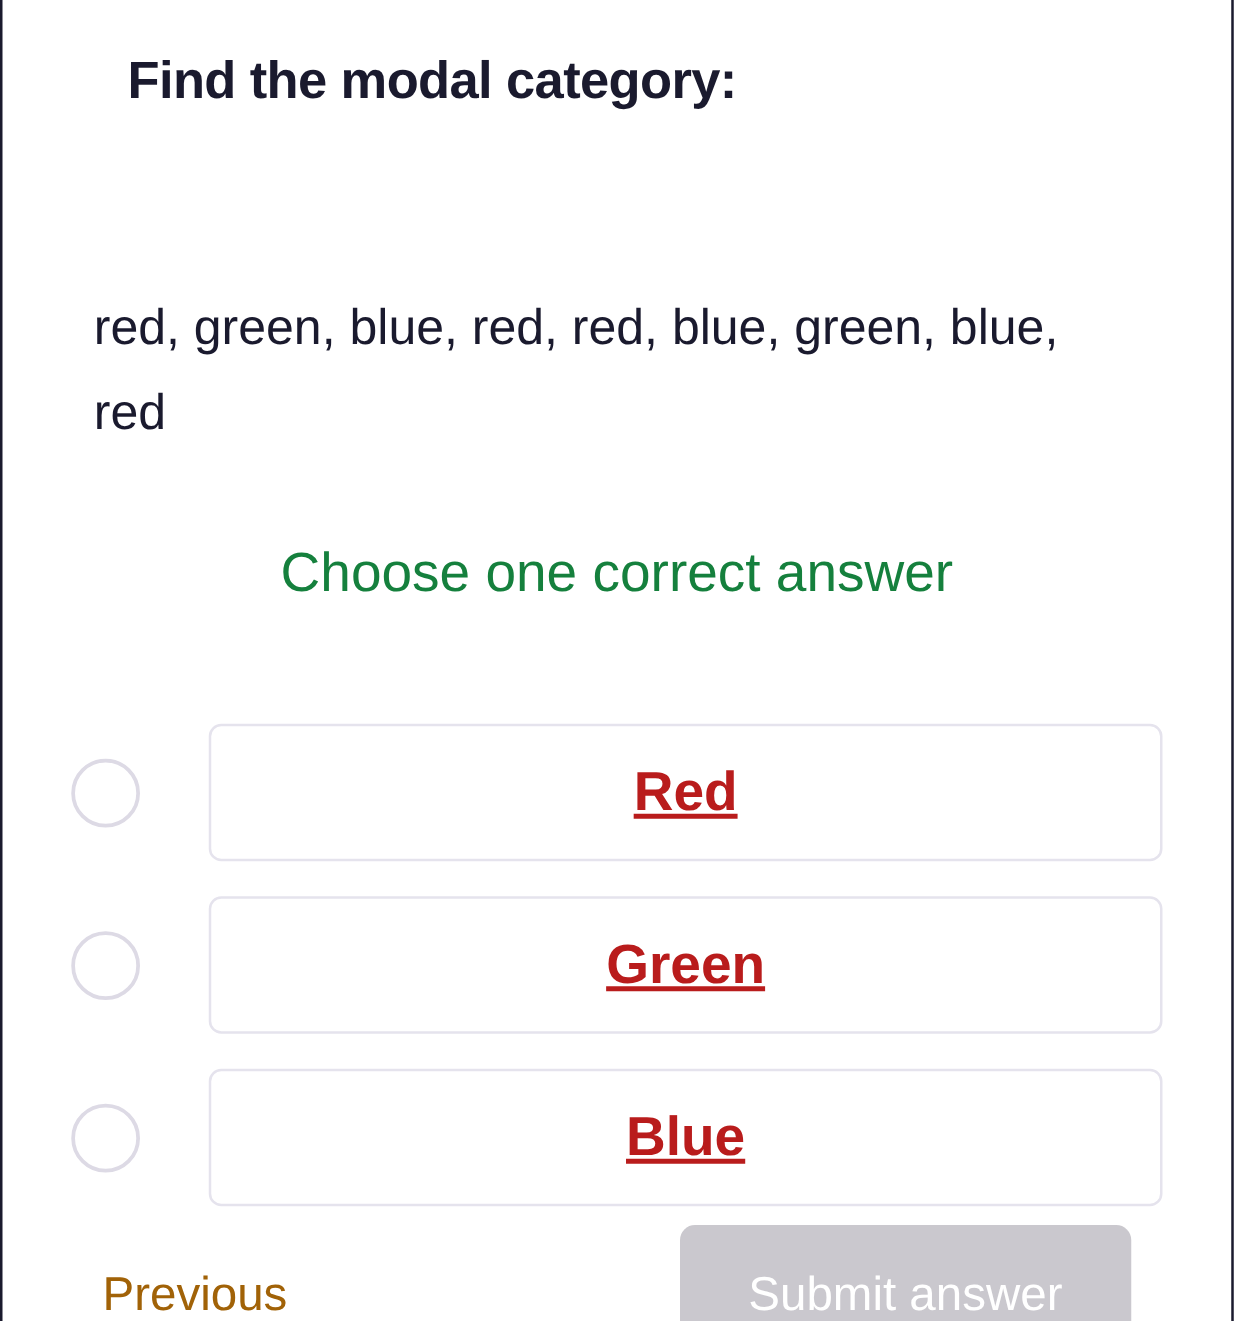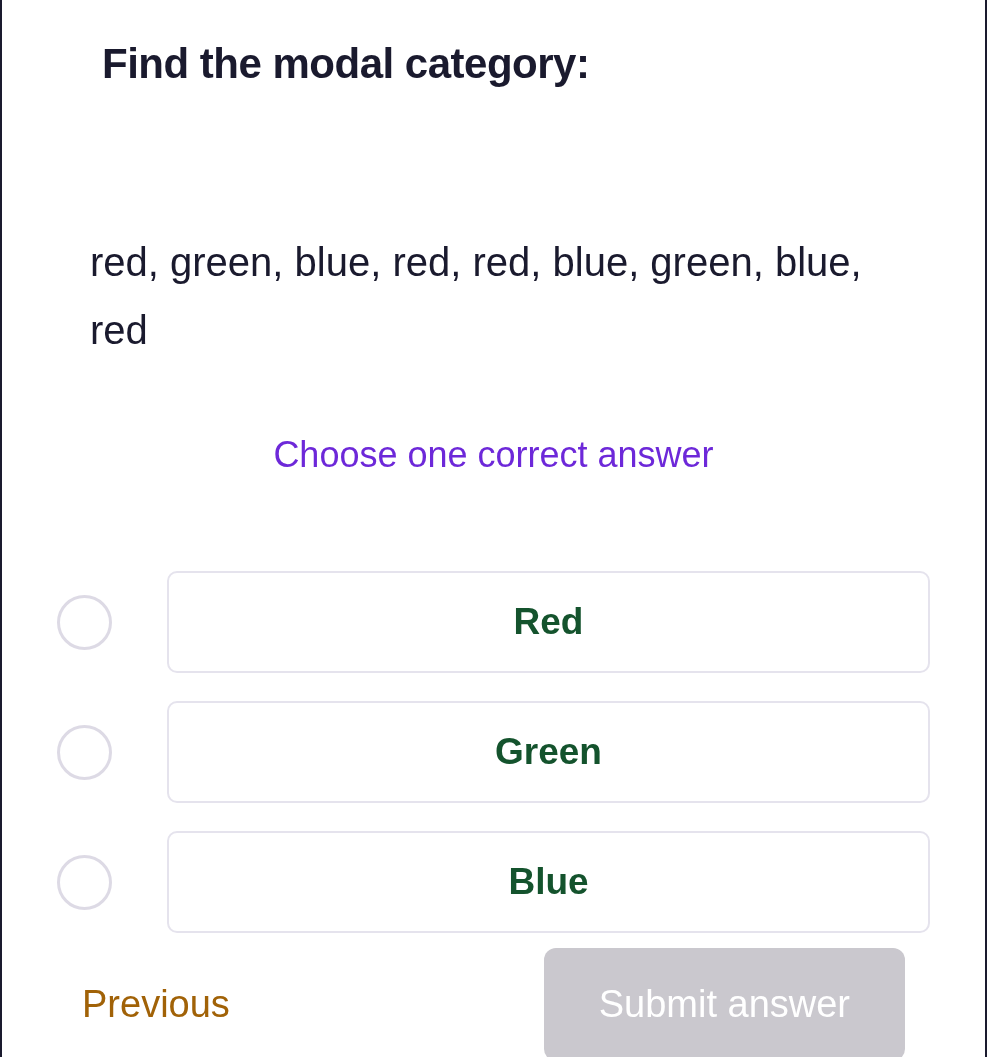--- a/index.html
+++ b/index.html
@@ -28,30 +28,30 @@
       color: #1a1a2e;
       margin-left: 45px;
       margin-top: 10px;
       margin-bottom: 140px;
       letter-spacing: -0.5px;
     }
     .question-body {
       font-size: 40px;
       font-weight: 500;
       color: #1a1a2e;
-      margin-left: 33px;
+      margin-left: 18px;
       margin-right: 45px;
       line-height: 1.7;
       margin-bottom: 70px;
     }
     .instruction {
       text-align: center;
-      font-size: 36px;
+      font-size: 44px;
       font-weight: 500;
-      color: #6d28d9;
+      color: #15803d;
       margin-bottom: 95px;
     }
     .options {
       display: flex;
       flex-direction: column;
       gap: 28px;
       margin-bottom: 15px;
     }
     .option-row {
       display: flex;
@@ -65,25 +65,26 @@
       border-radius: 50%;
       flex-shrink: 0;
       cursor: pointer;
     }
     .option-box {
       flex: 1;
       border: 2px solid #e5e3ed;
       border-radius: 10px;
       text-align: center;
       padding: 28px 0;
-      font-size: 37px;
+      font-size: 44px;
       font-weight: 600;
-      color: #14532d;
+      color: #b91c1c;
       cursor: pointer;
       background: #ffffff;
+      text-decoration: underline;
     }
     .nav-row {
       display: flex;
       align-items: center;
       justify-content: space-between;
       padding: 0 25px;
     }
     .nav-btn {
       font-size: 38px;
       font-weight: 500;

